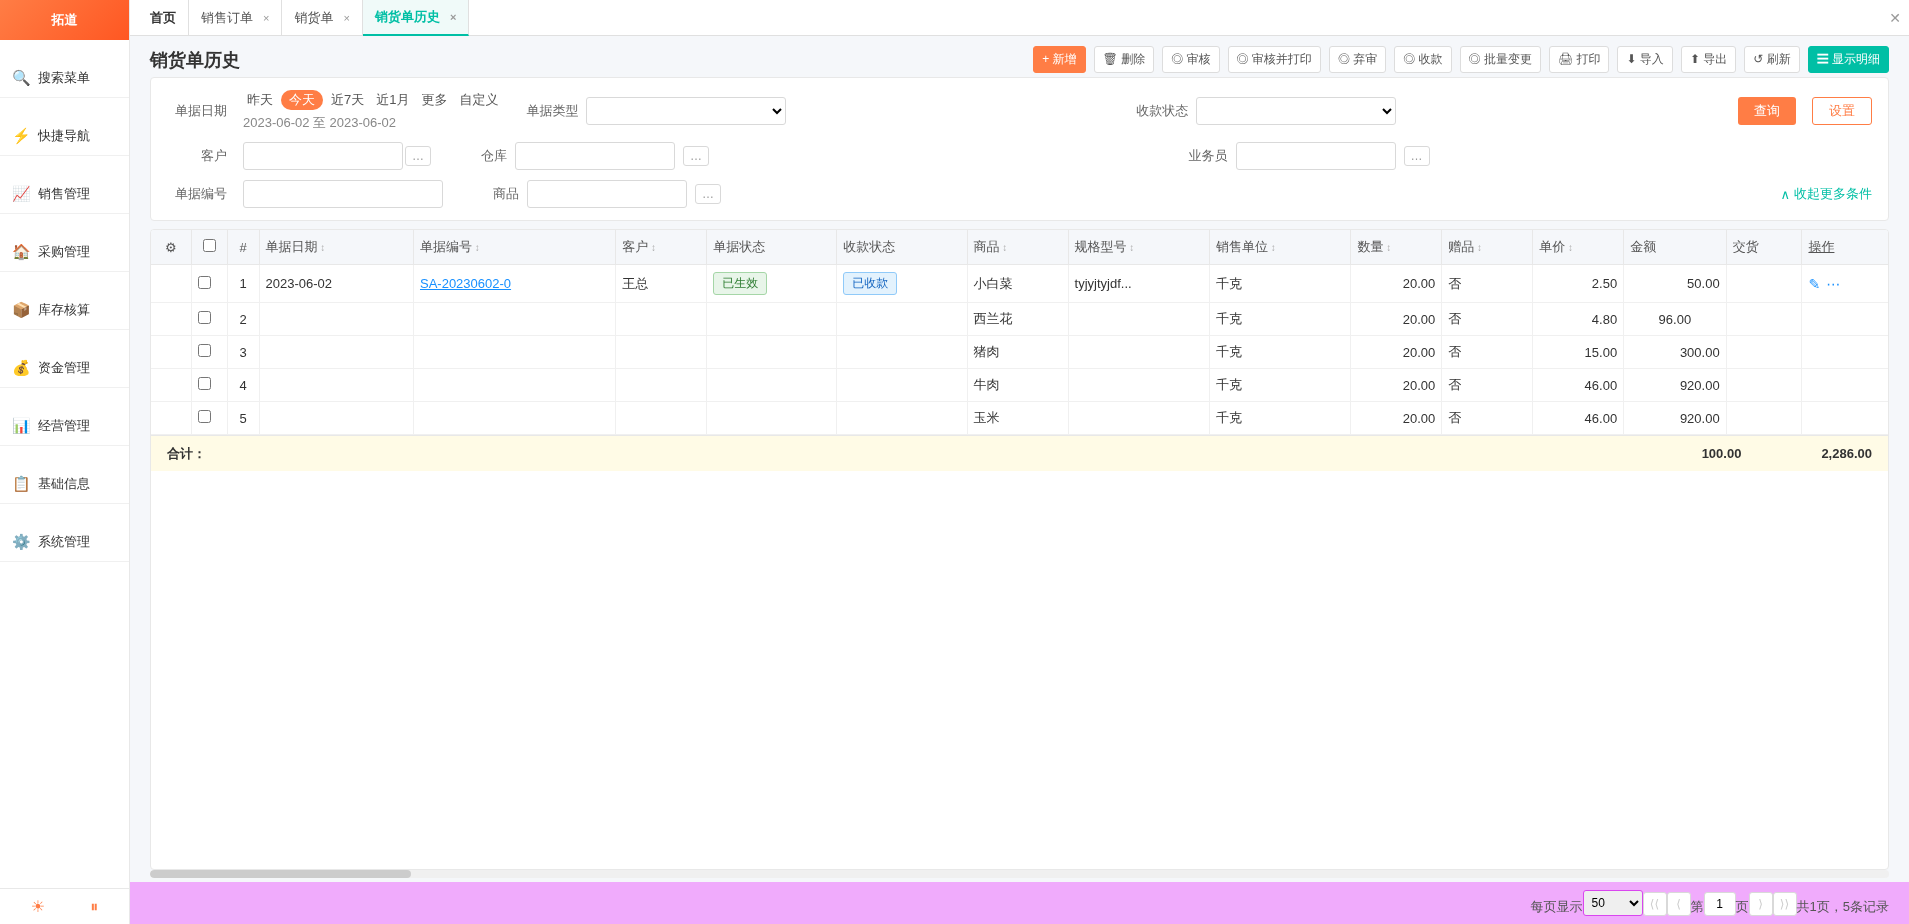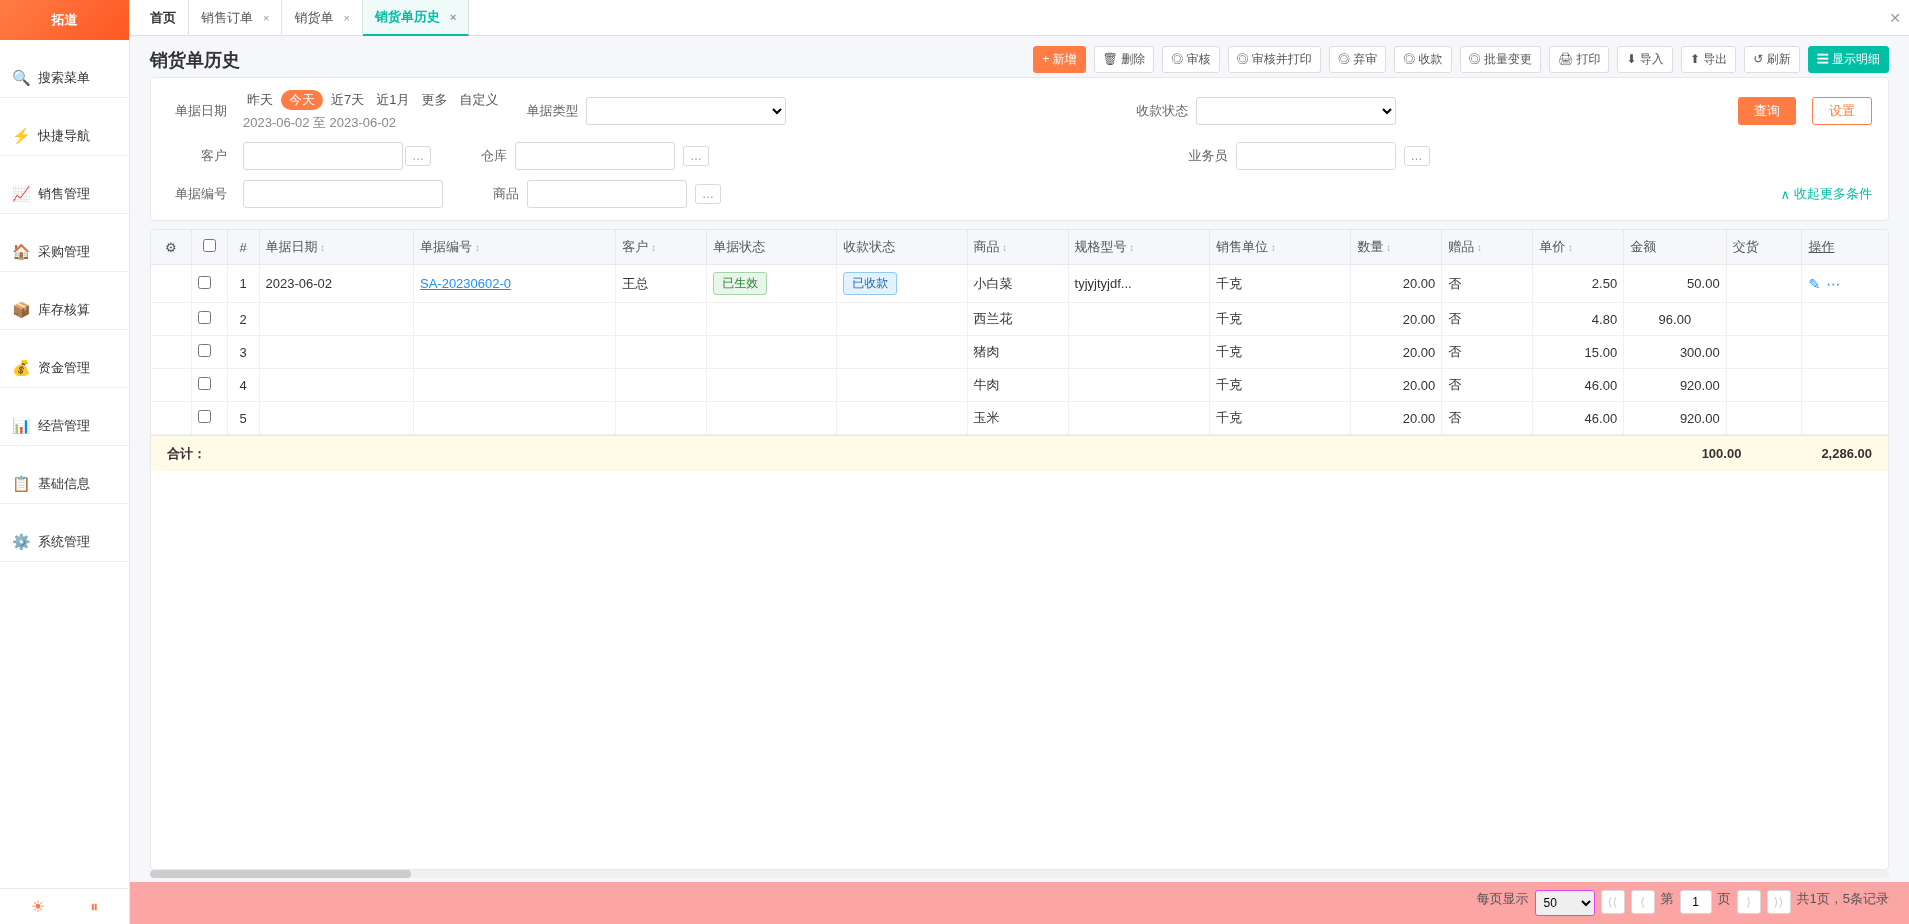--- a/index.html
+++ b/index.html
@@ -271,25 +271,24 @@
       font-size: 13px;
       font-weight: bold;
       color: #333;
       min-height: 36px;
     }
     .footer-total { margin-left: auto; display: flex; gap: 80px; }
 
     
     .pagination {
       display: flex;
-      align-items: flex-start;
+      align-items: flex-end;
       justify-content: flex-end;
       padding: 8px 20px;
-      gap: 6px;
-      background: #fca5a5;
+      background: #f0abfc;
       font-size: 13px;
       color: #555;
     }
     .pagination-select {
       border: 1px solid #d946ef;
       border-radius: 3px;
       padding: 2px 4px;
       height: 26px;
       font-size: 12px;
       width: 60px;

